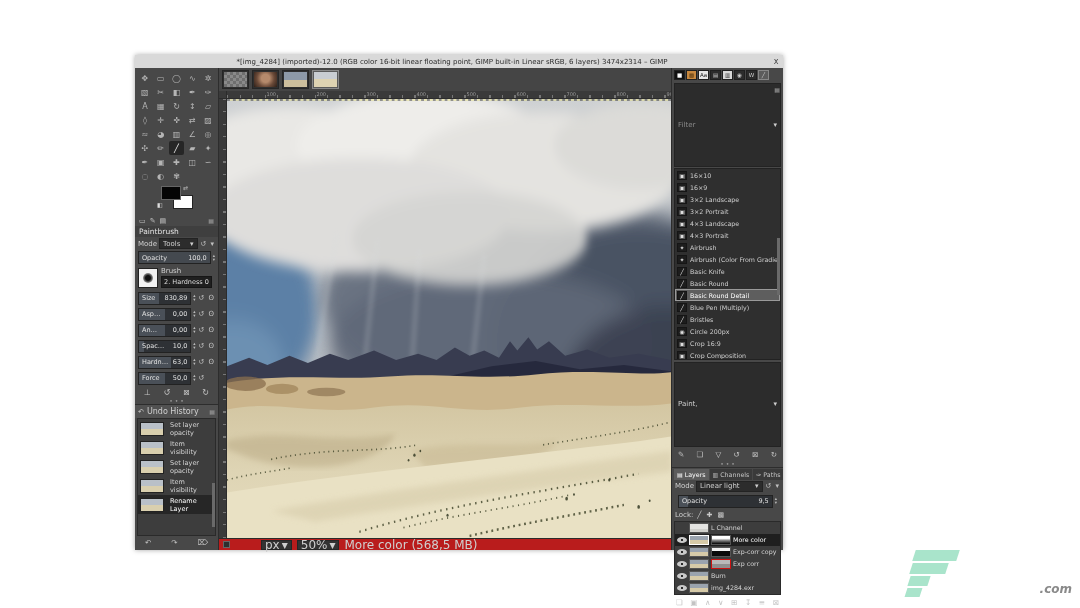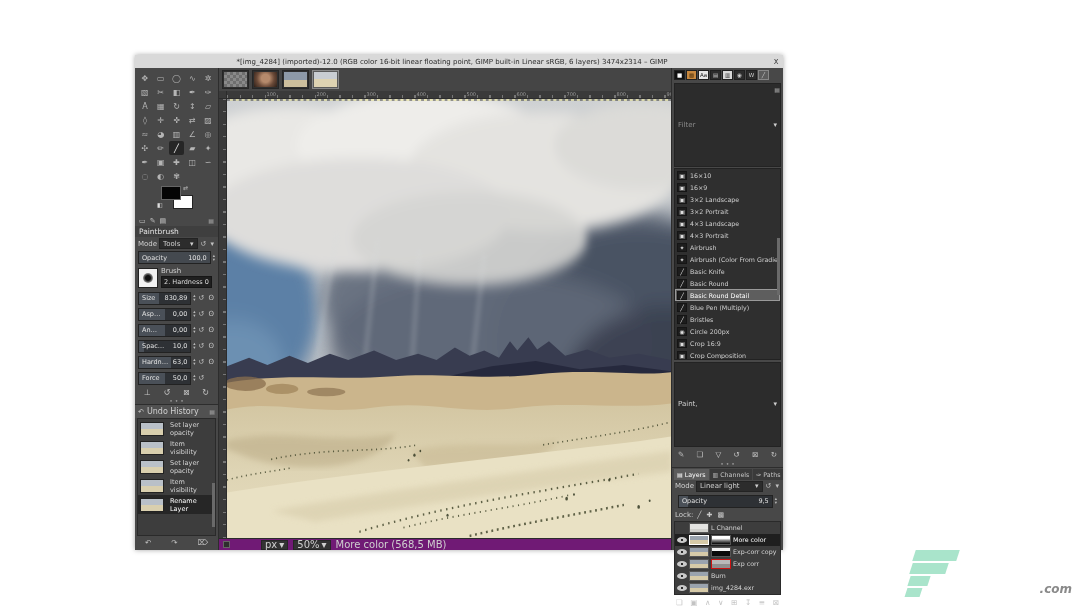--- a/index.html
+++ b/index.html
@@ -81,22 +81,22 @@
   .ruler-top-row { display:flex; height:8px; flex:0 0 auto; }
   .ruler-corner { width:8px; height:8px; background:#3a3a3a; border-right:1px solid #2c2c2c; border-bottom:1px solid #2c2c2c; }
   .ruler-top { flex:1; position:relative; background:#3a3a3a; border-bottom:1px solid #2c2c2c; overflow:hidden;
     background-image:repeating-linear-gradient(90deg,#777 0 1px,transparent 1px 12.5px); background-size:100% 3px; background-position:0 100%; background-repeat:no-repeat; display:flex;}
   .ruler-num { width:50px; flex:0 0 auto; text-align:right; font-size:5px; color:#999; line-height:7px; padding-right:1px;}
   .canvas-row { flex:1; display:flex; min-height:0; }
   .ruler-left { width:8px; background:#3a3a3a; border-right:1px solid #2c2c2c;
     background-image:repeating-linear-gradient(180deg,#777 0 1px,transparent 1px 12.5px); background-size:3px 100%; background-position:100% 0; background-repeat:no-repeat;}
   .canvas-viewport { flex:1; position:relative; overflow:hidden; background:#9aa0a8; }
   .canvas-viewport svg { position:absolute; inset:0; width:100%; height:100%; }
-  .statusbar { height:12px; background:#701a75; border-top:1px solid #2b2b2b; display:flex; align-items:center;
-               gap:5px; padding-left:4px; font-size:10px; color:#cfcfcf; flex:0 0 auto;}
+  .statusbar { height:12px; background:#b91c1c; border-top:1px solid #2b2b2b; display:flex; align-items:center;
+               gap:5px; padding-left:4px; font-size:12px; color:#cfcfcf; flex:0 0 auto;}
   .qmask { width:7px; height:7px; border:1px solid #666; background:#2e2e2e; margin-right:26px; }
   .sb-drop { background:#333; border:1px solid #262626; height:10px; display:flex; align-items:center; gap:2px; padding:0 3px;}
   
   .right-dock { width:112px; background:#484848; border-left:1px solid #2d2d2d; display:flex; flex-direction:column; }
   .dock-tabs { height:13px; display:flex; align-items:center; gap:1px; padding:1px 2px; flex:0 0 auto; }
   .dock-tab { width:11px; height:10px; background:#2c2c2c; border:1px solid #202020; color:#cfcfcf;
               display:flex; align-items:center; justify-content:center; font-size:5.5px; overflow:hidden;}
   .dock-tab.active { background:#5c5c5c; border-color:#888; }
   .dock-tab.c-colors { background:#111; color:#fff; }
   .dock-tab.c-patterns { background:#c8883e; color:#5a3a12; }

